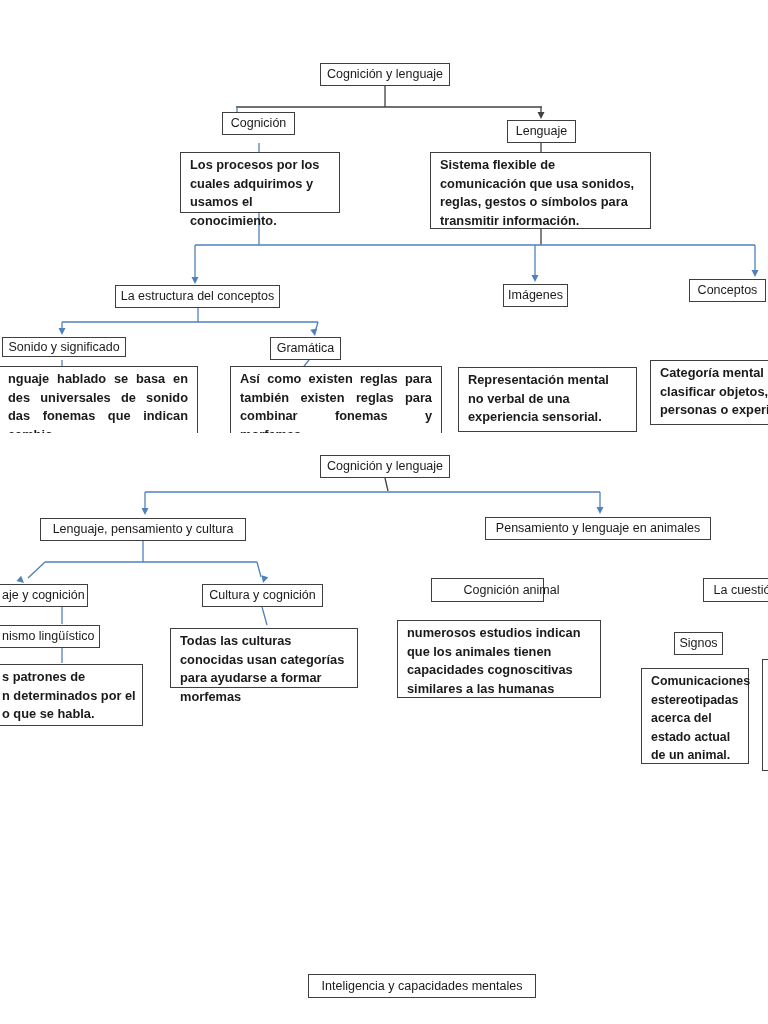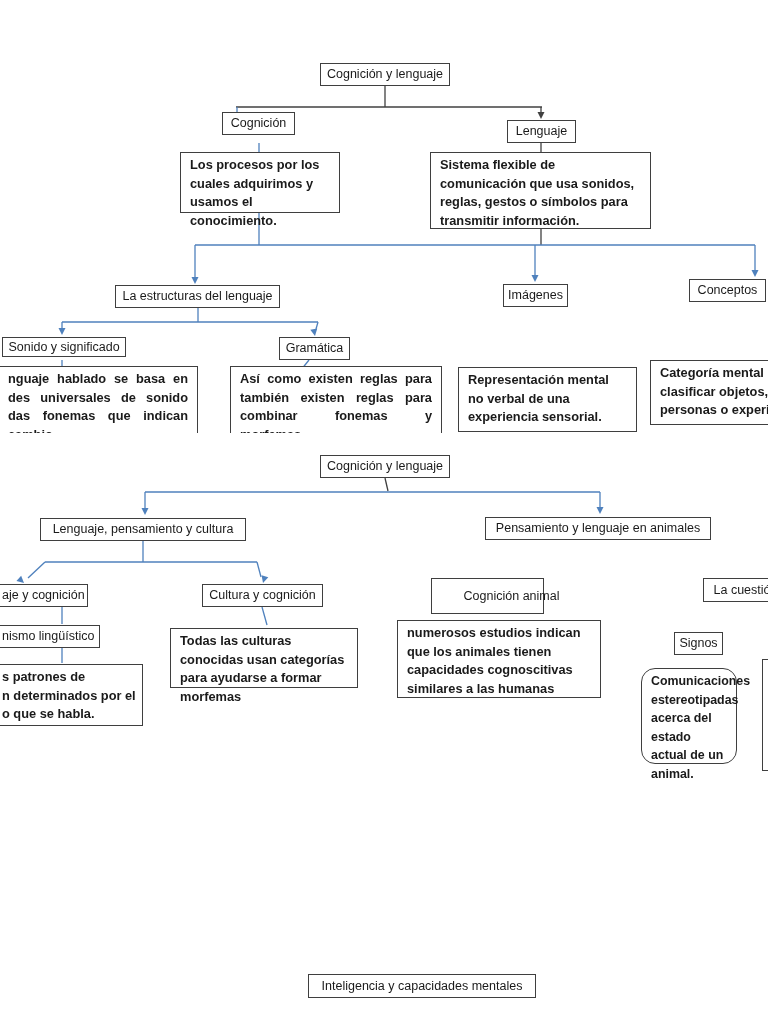--- a/index.html
+++ b/index.html
@@ -87,29 +87,29 @@
   <div class="node" style="left:320px;top:63px;width:130px;height:23px;">Cognición y lenguaje</div>
 
   <div class="node" style="left:222px;top:112px;width:73px;height:23px;">Cognición</div>
 
   <div class="node" style="left:507px;top:120px;width:69px;height:23px;">Lenguaje</div>
 
   <div class="textbox" style="left:180px;top:152px;width:160px;height:61px;">Los procesos por los cuales adquirimos y usamos el conocimiento.</div>
 
   <div class="textbox" style="left:430px;top:152px;width:221px;height:77px;">Sistema flexible de comunicación que usa sonidos, reglas, gestos o símbolos para transmitir información.</div>
 
-  <div class="node" style="left:115px;top:285px;width:165px;height:23px;">La estructuras del lenguaje</div>
+  <div class="node" style="left:115px;top:285px;width:165px;height:23px;">La estructura del conceptos</div>
 
   <div class="node" style="left:503px;top:284px;width:65px;height:23px;">Imágenes</div>
 
   <div class="node" style="left:689px;top:279px;width:77px;height:23px;">Conceptos</div>
 
   <div class="node" style="left:2px;top:337px;width:124px;height:20px;">Sonido y significado</div>
 
-  <div class="node" style="left:279px;top:337px;width:71px;height:23px;text-align:center;">Gramática</div>
+  <div class="node" style="left:270px;top:337px;width:71px;height:23px;text-align:center;">Gramática</div>
 
   <div class="textbox clipbottom justify" style="left:-62px;top:366px;width:260px;height:67px;padding-left:69px;">
     <div>nguaje hablado se basa en</div>
     <div>des universales de sonido</div>
     <div>das fonemas que indican cambio</div>
   </div>
 
   <div class="textbox clipbottom justify" style="left:230px;top:366px;width:212px;height:67px;">
     <div>Así como existen reglas para</div>
     <div>también existen reglas para</div>
@@ -128,37 +128,37 @@
   <div class="node" style="left:320px;top:455px;width:130px;height:23px;">Cognición y lenguaje</div>
 
   <div class="node" style="left:40px;top:518px;width:206px;height:23px;">Lenguaje, pensamiento y cultura</div>
 
   <div class="node" style="left:485px;top:517px;width:226px;height:23px;">Pensamiento y lenguaje en animales</div>
 
   <div class="node" style="left:-62px;top:584px;width:150px;height:23px;justify-content:flex-start;padding-left:63px;">aje y cognición</div>
 
   <div class="node" style="left:202px;top:584px;width:121px;height:23px;">Cultura y cognición</div>
 
-  <div class="node" style="left:431px;top:578px;width:113px;height:36px;padding-left:48px;">Cognición animal</div>
+  <div class="node" style="left:431px;top:578px;width:113px;height:24px;padding-left:48px;">Cognición animal</div>
 
   <div class="node" style="left:703px;top:578px;width:85px;height:24px;">La cuestión</div>
 
   <div class="node" style="left:-58px;top:625px;width:158px;height:23px;justify-content:flex-start;padding-left:59px;">nismo lingüístico</div>
 
   <div class="textbox nowraplines" style="left:-75px;top:664px;width:218px;height:62px;padding-left:76px;">
     <div>s patrones de</div>
     <div>n determinados por el</div>
     <div>o que se habla.</div>
   </div>
 
   <div class="textbox" style="left:170px;top:628px;width:188px;height:60px;">Todas las culturas conocidas usan categorías para ayudarse a formar morfemas</div>
 
   <div class="textbox" style="left:397px;top:620px;width:204px;height:78px;">numerosos estudios indican que los animales tienen capacidades cognoscitivas similares a las humanas</div>
 
   <div class="node" style="left:674px;top:632px;width:49px;height:23px;">Signos</div>
 
-  <div class="textbox small" style="left:641px;top:668px;width:96px;height:96px;border-radius:14px;">Comunicaciones estereotipadas acerca del estado actual de un animal.</div>
+  <div class="textbox small" style="left:641px;top:668px;width:108px;height:96px;">Comunicaciones estereotipadas acerca del estado actual de un animal.</div>
 
   <div class="textbox" style="left:762px;top:659px;width:70px;height:112px;"></div>
 
   <div class="node" style="left:308px;top:974px;width:228px;height:24px;">Inteligencia y capacidades mentales</div>
 
 </div>
 
 </body></html>

